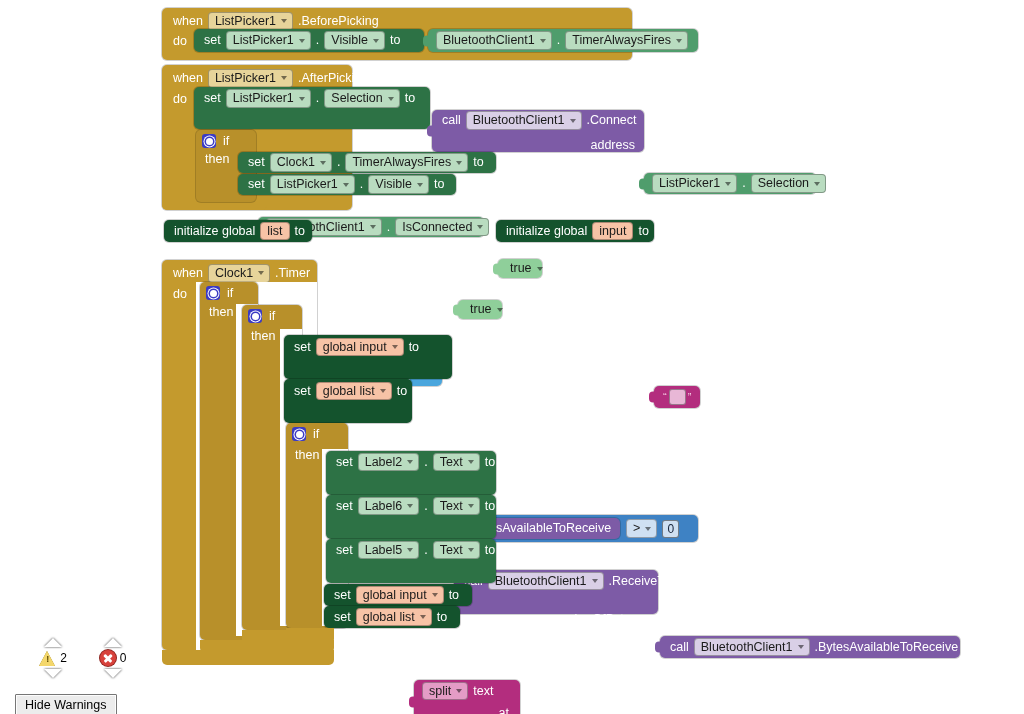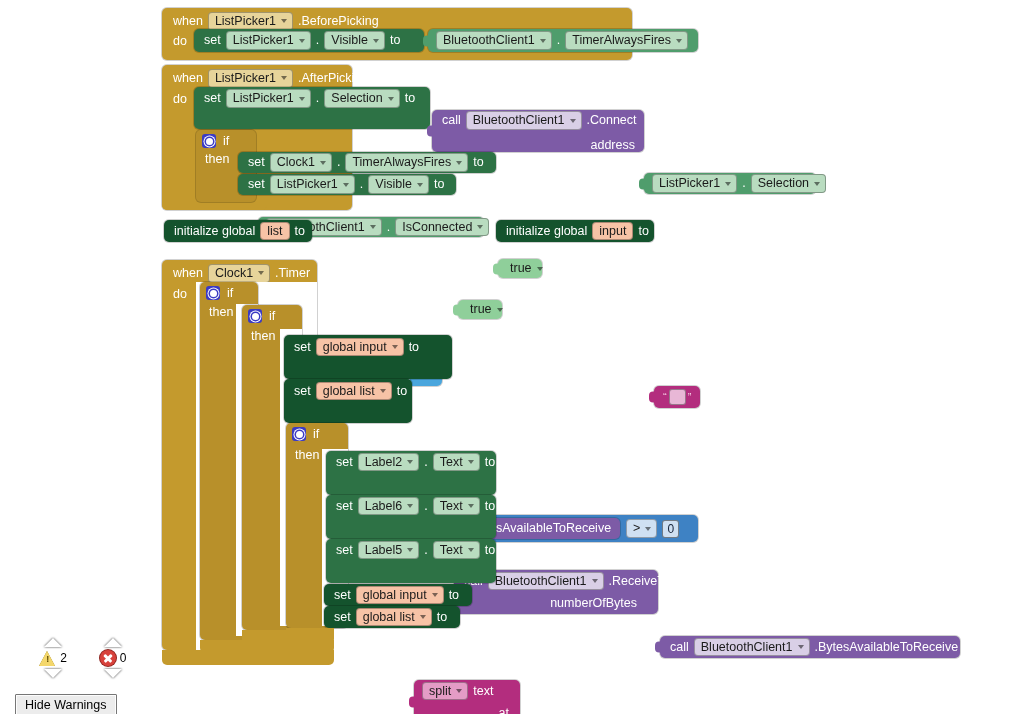--- a/index.html
+++ b/index.html
@@ -461,21 +461,21 @@
   </div>
   <div class="blk shell c-purple plug" style="left:454px; top:335px; width:204px; height:44px; background:#7d5ba6;">
     <div class="row" style="height:22px; padding-left:7px;">
       <span class="lbl">call</span>
       <span class="field lt-purple">
         <span>BluetoothClient1</span>
           <i class="caret"></i>
       </span>
       <span class="lbl">.ReceiveText</span>
     </div>
-    <div class="row" style="height:22px; justify-content:flex-end; padding-right:18px;">
+    <div class="row" style="height:22px; justify-content:flex-end; padding-right:18px;margin-top:16px;">
       <span class="lbl">numberOfBytes</span>
     </div>
   </div>
   <div class="blk shell c-purple plug" style="left:660px; top:357px; width:300px; height:22px; background:#7d5ba6;">
     <div class="row" style="height:22px; padding-left:7px;">
       <span class="lbl">call</span>
       <span class="field lt-purple">
         <span>BluetoothClient1</span>
           <i class="caret"></i>
       </span>

